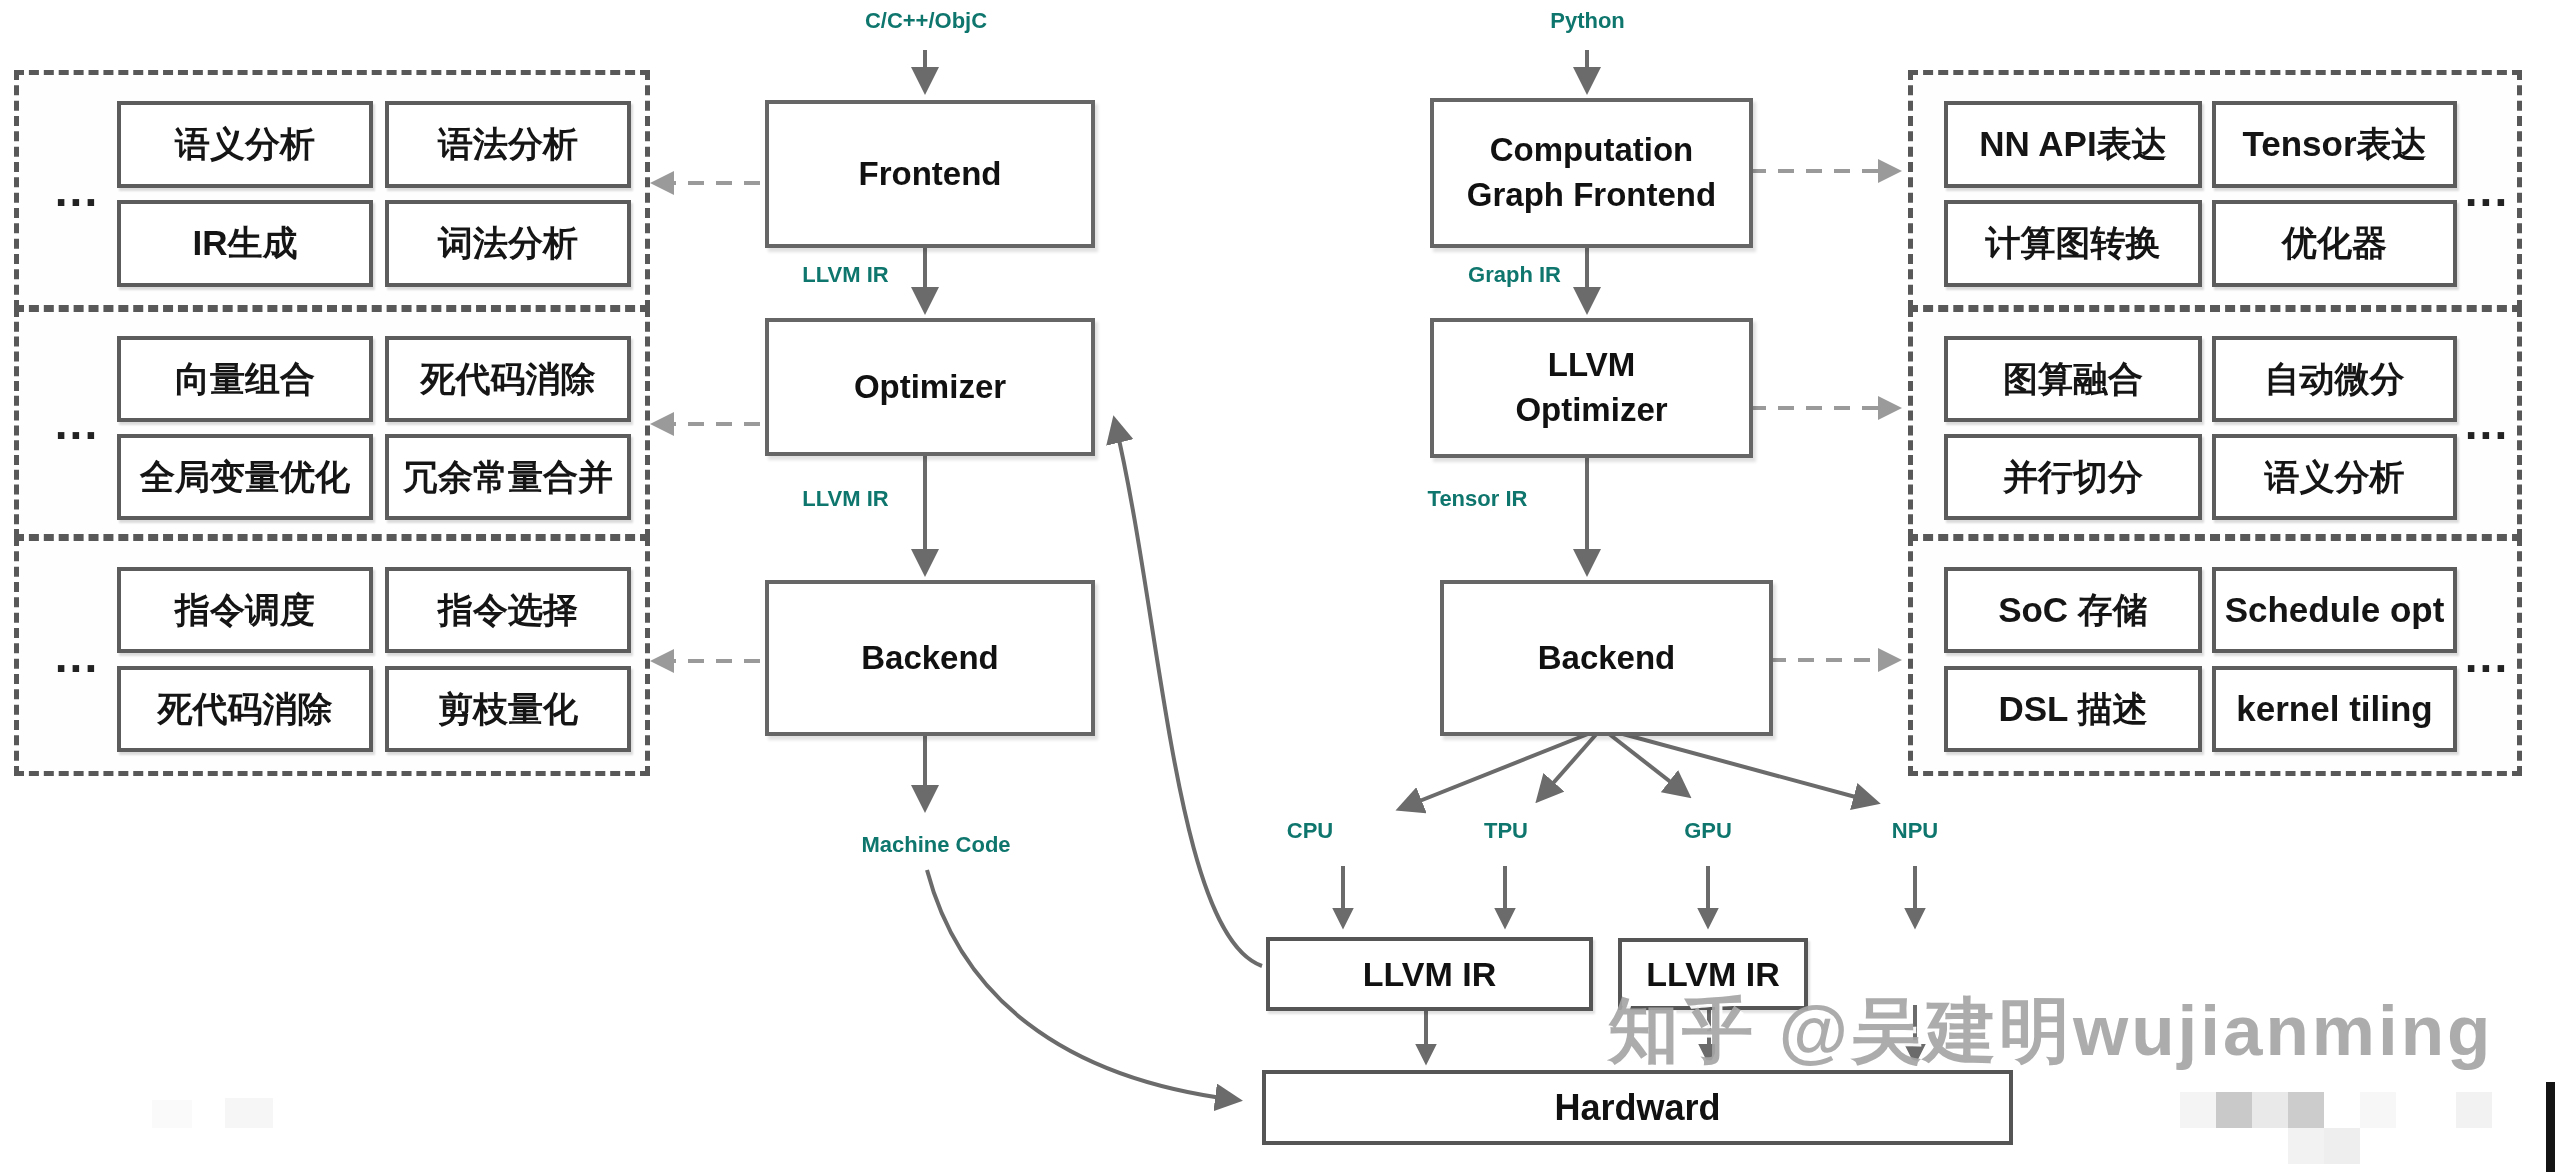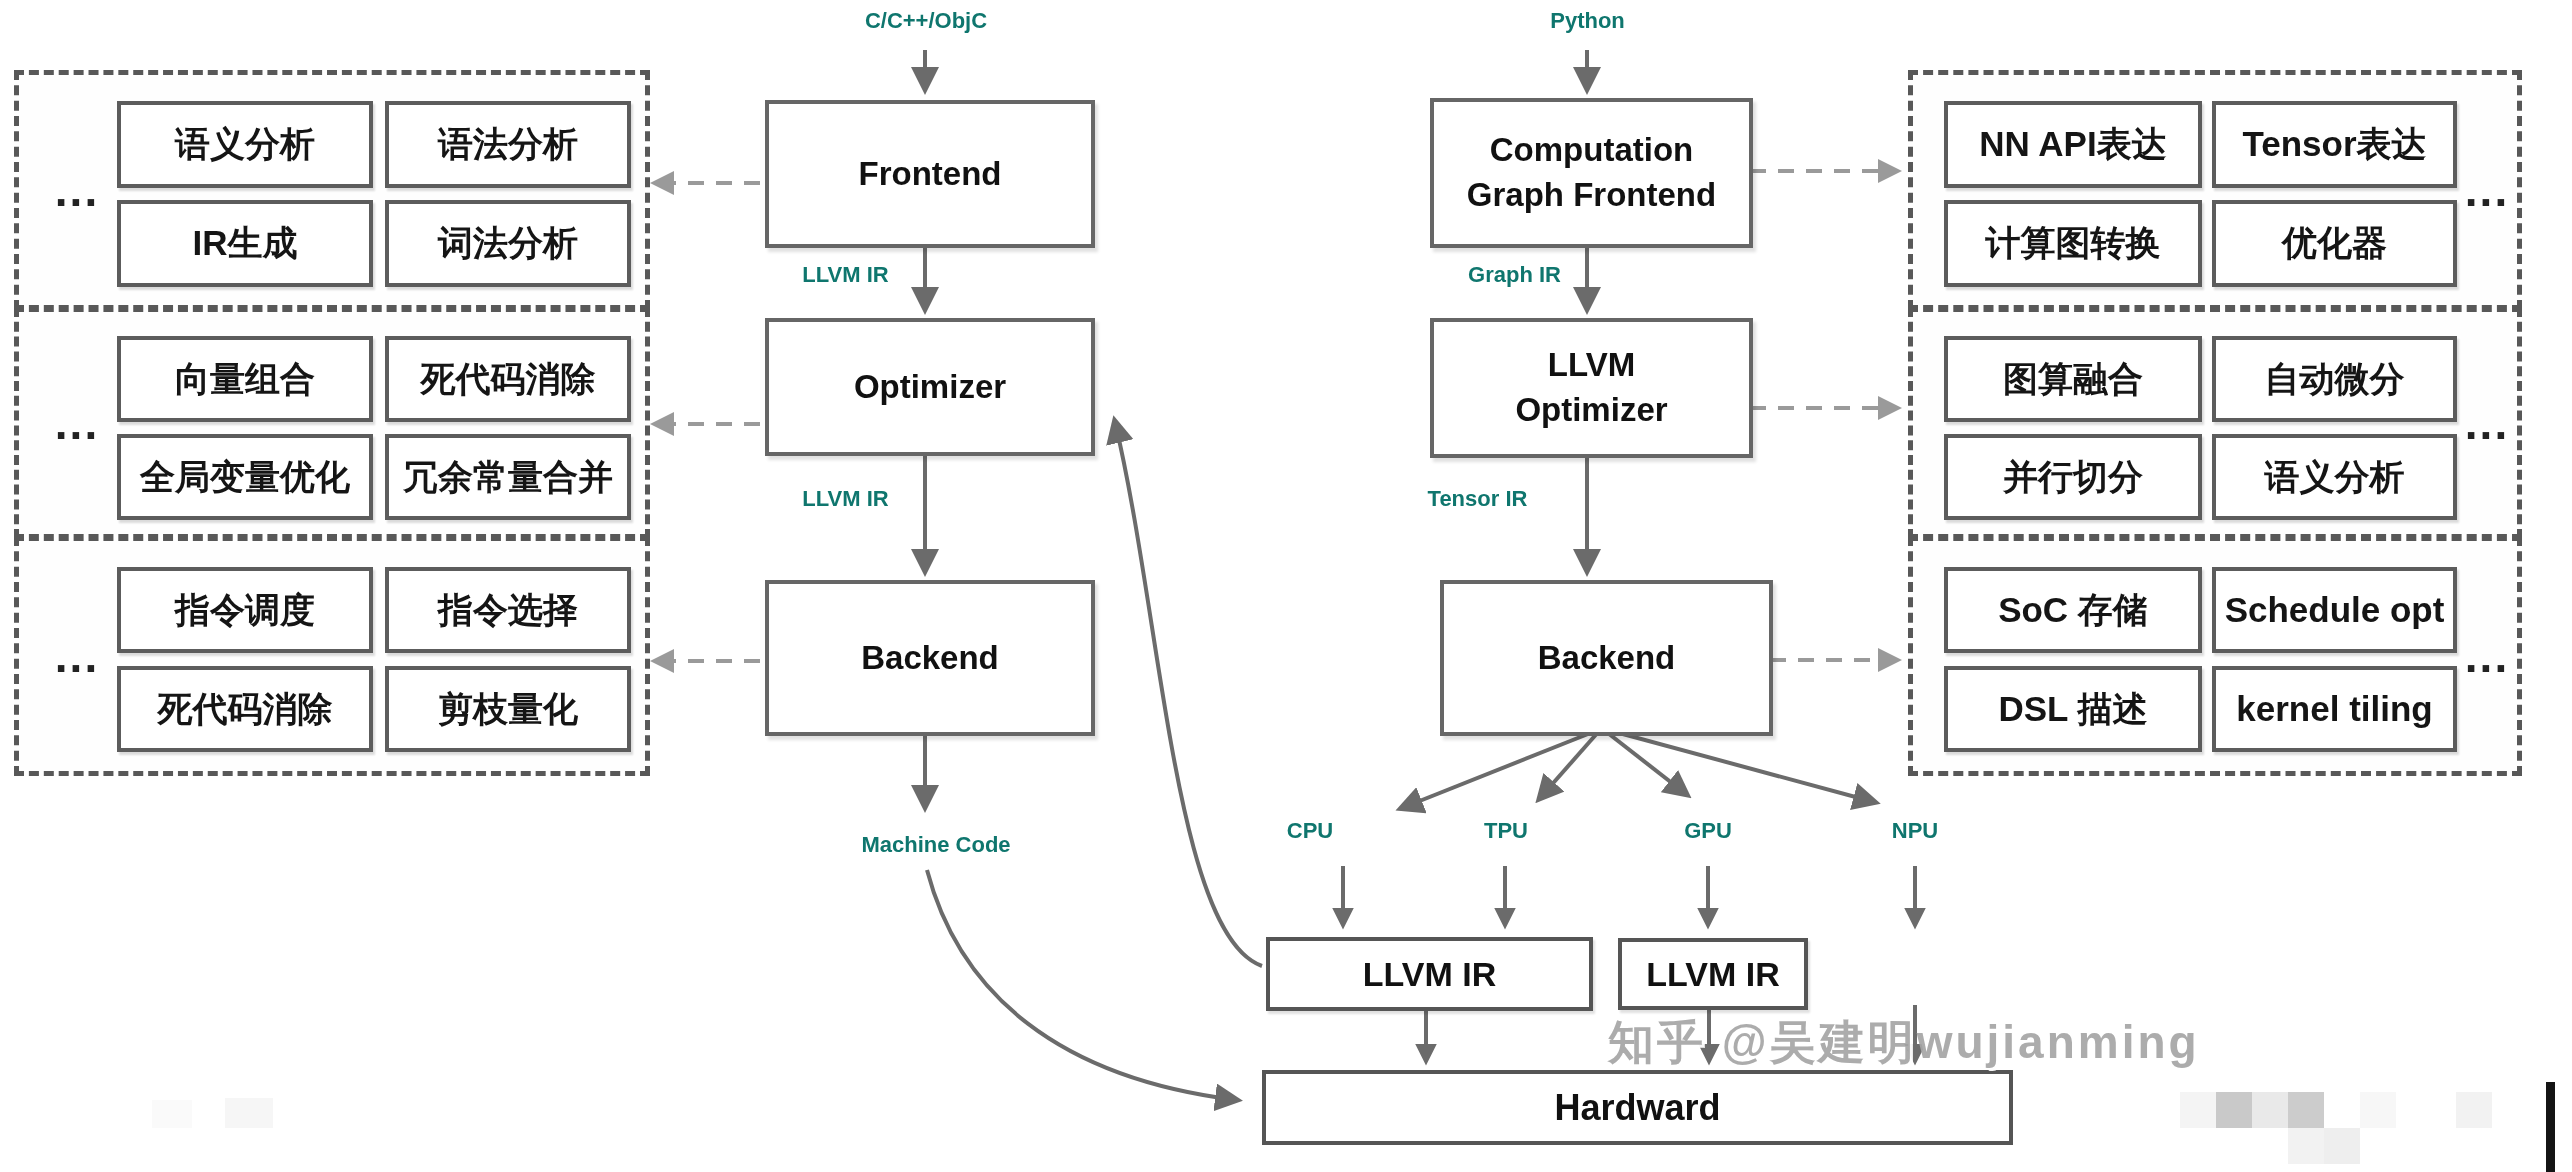--- a/index.html
+++ b/index.html
@@ -15,21 +15,21 @@
   .fbox{position:absolute;background:#fff;border:4px solid #666;display:flex;align-items:center;
         justify-content:center;text-align:center;font-weight:700;font-size:33px;color:#111;z-index:10;
         box-shadow:3px 4px 3px rgba(0,0,0,.12);line-height:1.35;}
   .fbox .wrap{display:block;}
   .ibox{position:absolute;background:#fff;border:4px solid #555;display:flex;align-items:center;
         justify-content:center;font-weight:700;font-size:34px;color:#111;z-index:10;
         box-shadow:2px 3px 2px rgba(0,0,0,.12);}
   .hwbox{position:absolute;background:#fff;border:4px solid #555;display:flex;align-items:center;
         justify-content:center;font-weight:600;font-size:36px;color:#111;z-index:10;}
   .lbl{position:absolute;font-weight:700;font-size:22px;color:#0f766e;text-align:center;z-index:9;}
-  .watermark{position:absolute;left:1608px;top:1012px;z-index:60;font-size:46px;font-weight:700;
+  .watermark{position:absolute;left:1608px;top:984px;z-index:60;font-size:71px;font-weight:700;
         color:rgba(165,165,165,.92);letter-spacing:3px;white-space:nowrap;
         text-shadow:3px 3px 0 rgba(255,255,255,.95);}
   .blackbar{position:absolute;left:2546px;top:1082px;width:9px;height:90px;background:#141414;z-index:20;}
   .mosaic{position:absolute;z-index:4;}
   .faint{position:absolute;z-index:4;}
 </style>
 </head>
 <body>
 
 <div id="canvas">

